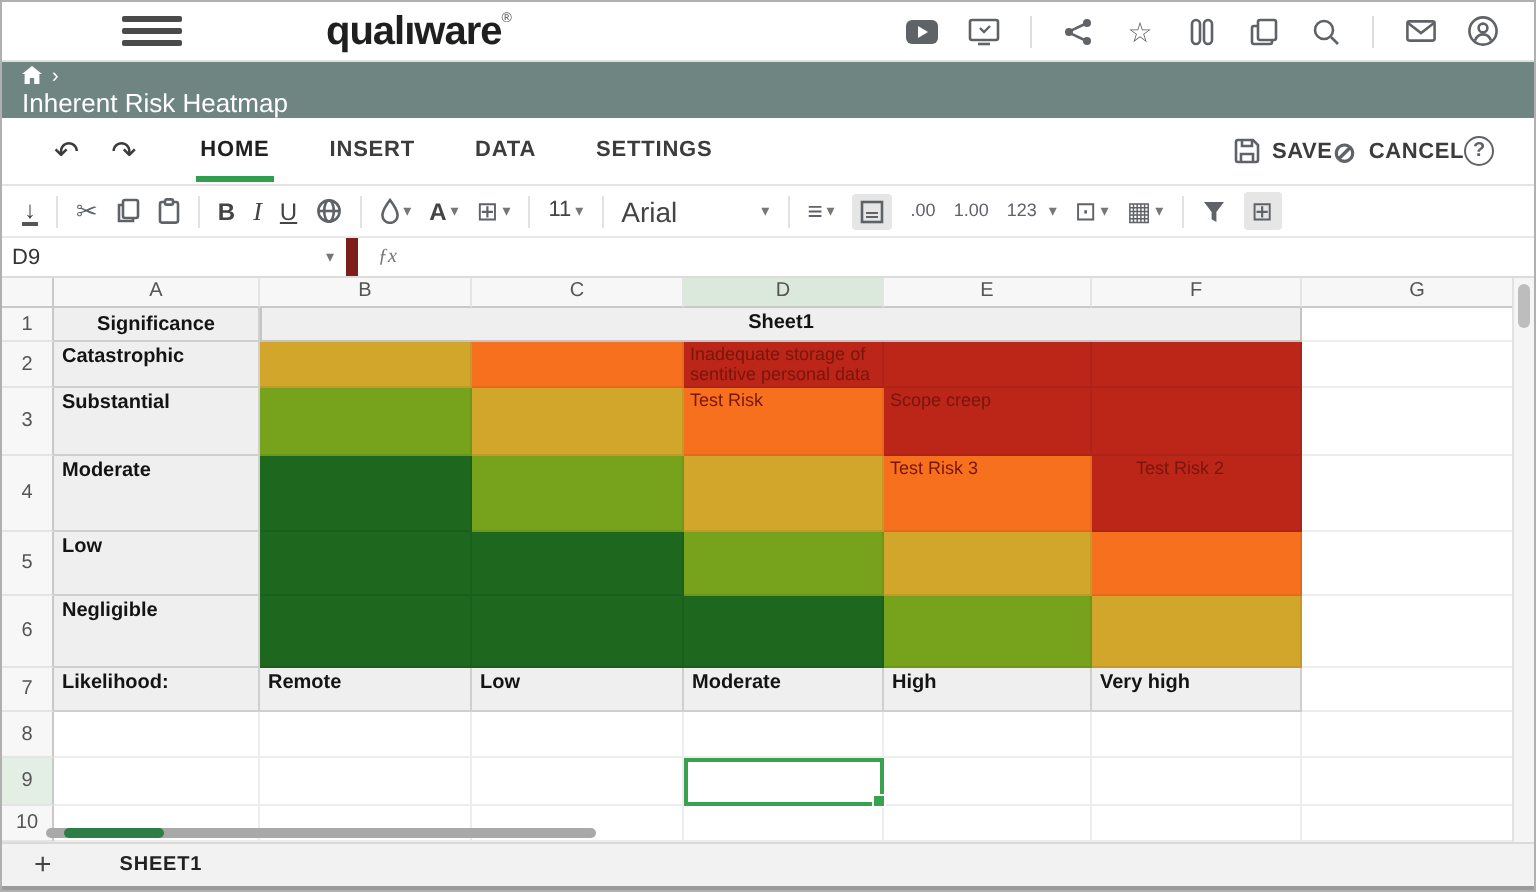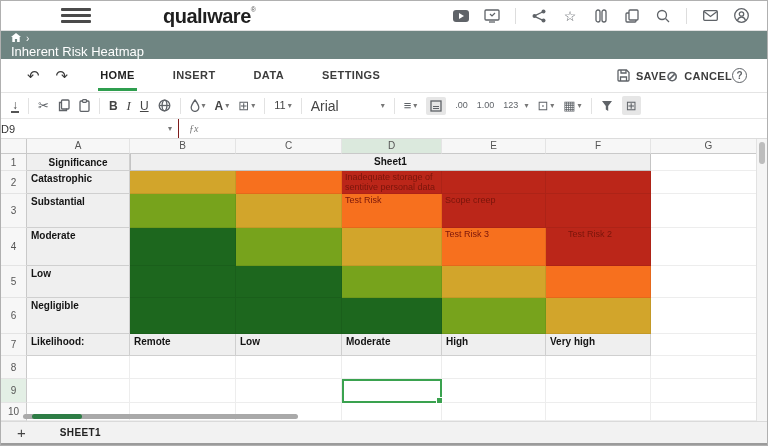--- a/index.html
+++ b/index.html
@@ -19,21 +19,21 @@
 
   
   .titlebar { height:28px; background:#6f8582; color:#fff; padding:2px 0 0 10px; display:flex; flex-direction:column; justify-content:flex-start; }
   .crumbrow { display:flex; align-items:center; gap:5px; height:11px; font-size:10px; }
   .page-title { font-size:13px; line-height:15px; }
 
   
   .tabbar { height:34px; background:#fff; display:flex; align-items:center; border-bottom:1px solid #e4e4e4; padding:0 20px 0 26px; }
   .undoredo { display:flex; gap:16px; font-size:15px; color:#3c3c3c; }
   .undoredo span { cursor:pointer; }
-  .tabs { display:flex; gap:34px; margin-left:30px; }
+  .tabs { display:flex; gap:26px; margin-left:30px; }
   .tab { font-size:11px; font-weight:bold; color:#3c3c3c; letter-spacing:0.4px; padding:9px 2px 7px; cursor:pointer; border-bottom:3px solid transparent; }
   .tab.active { border-bottom-color:#2f9e4f; color:#202020; }
   .tab-actions { margin-left:auto; display:flex; align-items:center; font-size:11px; font-weight:bold; color:#3c3c3c; }
   .action { display:flex; align-items:center; gap:6px; cursor:pointer; letter-spacing:0.3px; }
   .helpq { width:15px; height:15px; border:1.5px solid #5f6368; border-radius:50%; font-size:10px; font-weight:bold; color:#5f6368; display:flex; align-items:center; justify-content:center; cursor:pointer; }
 
   
   .fmtbar { height:26px; display:flex; align-items:center; gap:9px; padding:0 10px; border-bottom:1px solid #e8e8e8; color:#5f6368; font-size:12px; }
   .fi { display:flex; align-items:center; gap:2px; cursor:pointer; line-height:1; white-space:nowrap; }
   .fi svg { display:block; }
@@ -42,21 +42,21 @@
   .fi.active { background:#e6e6e6; border-radius:2px; padding:3px 4px; }
   .btxt { font-weight:bold; font-size:12px; color:#444; }
   .itxt { font-style:italic; font-family:"Liberation Serif",serif; font-size:13px; color:#444; }
   .utxt { text-decoration:underline; font-size:12px; color:#444; }
   .tinytxt { font-size:9px; color:#5f6368; letter-spacing:0; }
   .glyph { font-size:13px; color:#5f6368; }
   .dl { position:relative; font-size:12px; color:#444; border-bottom:2px solid #555; padding:0 1px 0px; }
 
   
   .formulabar { height:20px; display:flex; align-items:center; border-bottom:1px solid #dcdcdc; font-size:11px; color:#333; }
-  .namebox { width:178px; height:100%; display:flex; align-items:center; padding:0 6px 0 0; border-right:1px solid #7f1d1d; cursor:pointer; }
+  .namebox { width:178px; height:100%; display:flex; align-items:center; padding:0 6px 0 5px; border-right:6px solid #7f1d1d; cursor:pointer; }
   .namebox .caret { margin-left:auto; }
   .fxlab { font-style:italic; font-family:"Liberation Serif",serif; color:#777; margin:0 8px 0 10px; font-size:10px; }
   .fxinput { flex:1; height:100%; border:none; outline:none; font-size:11px; font-family:"Liberation Sans",sans-serif; }
 
   
   .gridwrap { position:relative; height:282px; overflow:hidden; background:#fff; }
   .grow { display:grid; grid-template-columns:26px 103px 106px 106px 100px 104px 105px 1fr; }
   .h-ch{height:15px}.h-r1{height:17px}.h-r2{height:23px}.h-r3{height:34px}.h-r4{height:38px}
   .h-r5{height:32px}.h-r6{height:36px}.h-r7{height:22px}.h-r8{height:23px}.h-r9{height:24px}.h-r10{height:18px}
   .ch { background:#f7f7f7; border-right:1px solid #e4e4e4; border-bottom:1px solid #c9c9c9; font-size:10px; color:#555; text-align:center; line-height:14px; cursor:pointer; }

